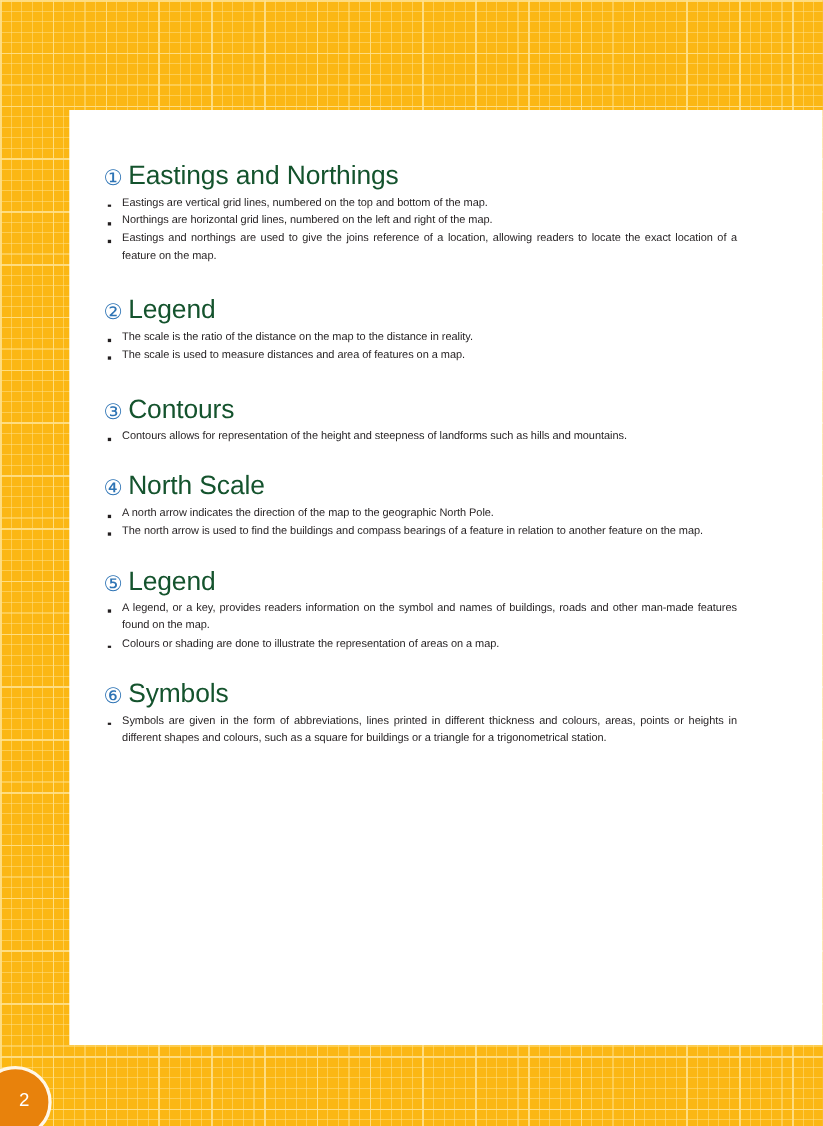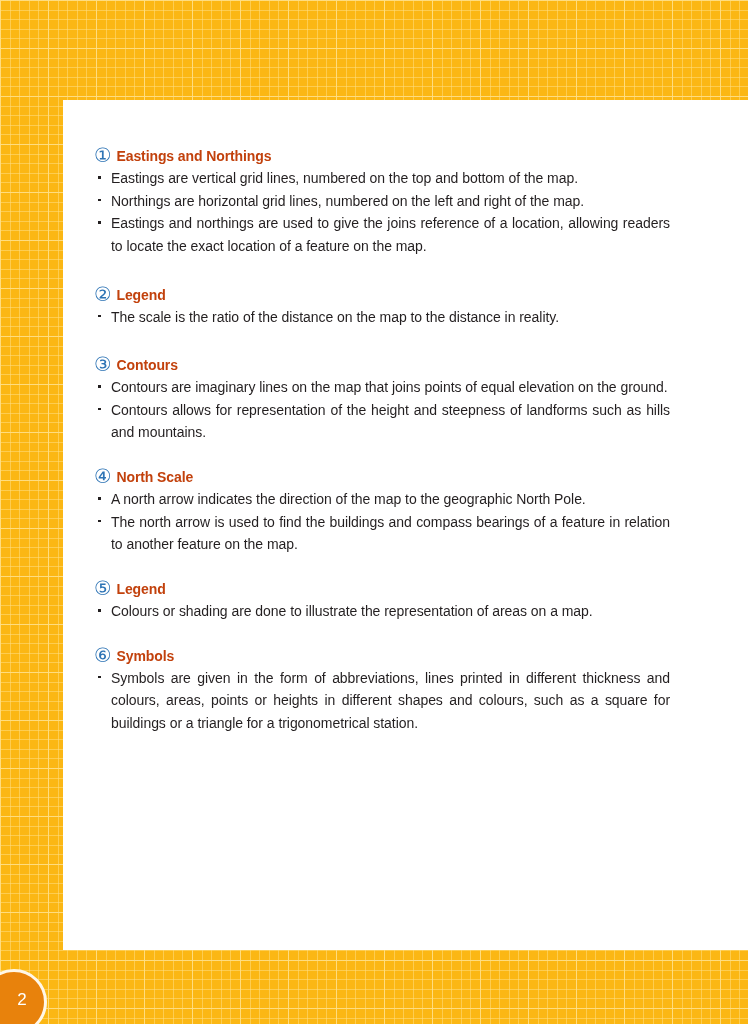--- a/index.html
+++ b/index.html
@@ -76,37 +76,37 @@
   .hnum {
     font-size: 19.5px;
     color: #2E74B5;
     font-family: "DejaVu Sans", sans-serif;
     line-height: 1;
     margin-right: 5px;
     position: relative;
     top: 1px;
   }
   .htext {
-    font-size: 14px;
-    color: #c2410c;
+    font-size: 24px;
+    color: #14532d;
     letter-spacing: -0.1px;
-    font-weight: 700;
+    font-weight: 400;
   }
 
   
   ul.bullets {
     list-style: none;
     margin: 0;
     padding: 0;
   }
   ul.bullets li {
     position: relative;
     padding-left: 17px;
     margin: 0 0 0 0;
-    font-size: 14px;
+    font-size: 10px;
     line-height: 1.62;
     color: #231F20;
     text-align: justify;
     text-justify: inter-word;
     letter-spacing: -0.05px;
   }
   ul.bullets li::before {
     content: "";
     position: absolute;
     left: 4px;
@@ -181,35 +181,35 @@
 
       <div class="section">
         <div class="heading">
           <span class="hnum">②</span>
           <span class="htext">Legend</span>
         </div>
         <ul class="bullets">
           <li>
               <span>The scale is the ratio of the distance on the map to the distance in reality.</span>
             </li>
+          <li>
+              <span>The scale is used to measure distances and area of features on a map.</span>
+            </li>
         </ul>
       </div>
 
       <div class="sec-gap-lg"></div>
 
       <div class="section">
         <div class="heading">
           <span class="hnum">③</span>
           <span class="htext">Contours</span>
         </div>
         <ul class="bullets">
           <li>
-              <span>Contours are imaginary lines on the map that joins points of equal elevation on the ground.</span>
-            </li>
-          <li>
               <span>Contours allows for representation of the height and steepness of landforms such as hills and mountains.</span>
             </li>
         </ul>
       </div>
 
       <div class="sec-gap-md"></div>
 
       <div class="section">
         <div class="heading">
           <span class="hnum">④</span>
@@ -226,20 +226,23 @@
       </div>
 
       <div class="sec-gap-md"></div>
 
       <div class="section">
         <div class="heading">
           <span class="hnum">⑤</span>
           <span class="htext">Legend</span>
         </div>
         <ul class="bullets">
+          <li>
+              <span>A legend, or a key, provides readers information on the symbol and names of buildings, roads and other man-made features found on the map.</span>
+            </li>
           <li>
               <span>Colours or shading are done to illustrate the representation of areas on a map.</span>
             </li>
         </ul>
       </div>
 
       <div class="sec-gap-md"></div>
 
       <div class="section">
         <div class="heading">

